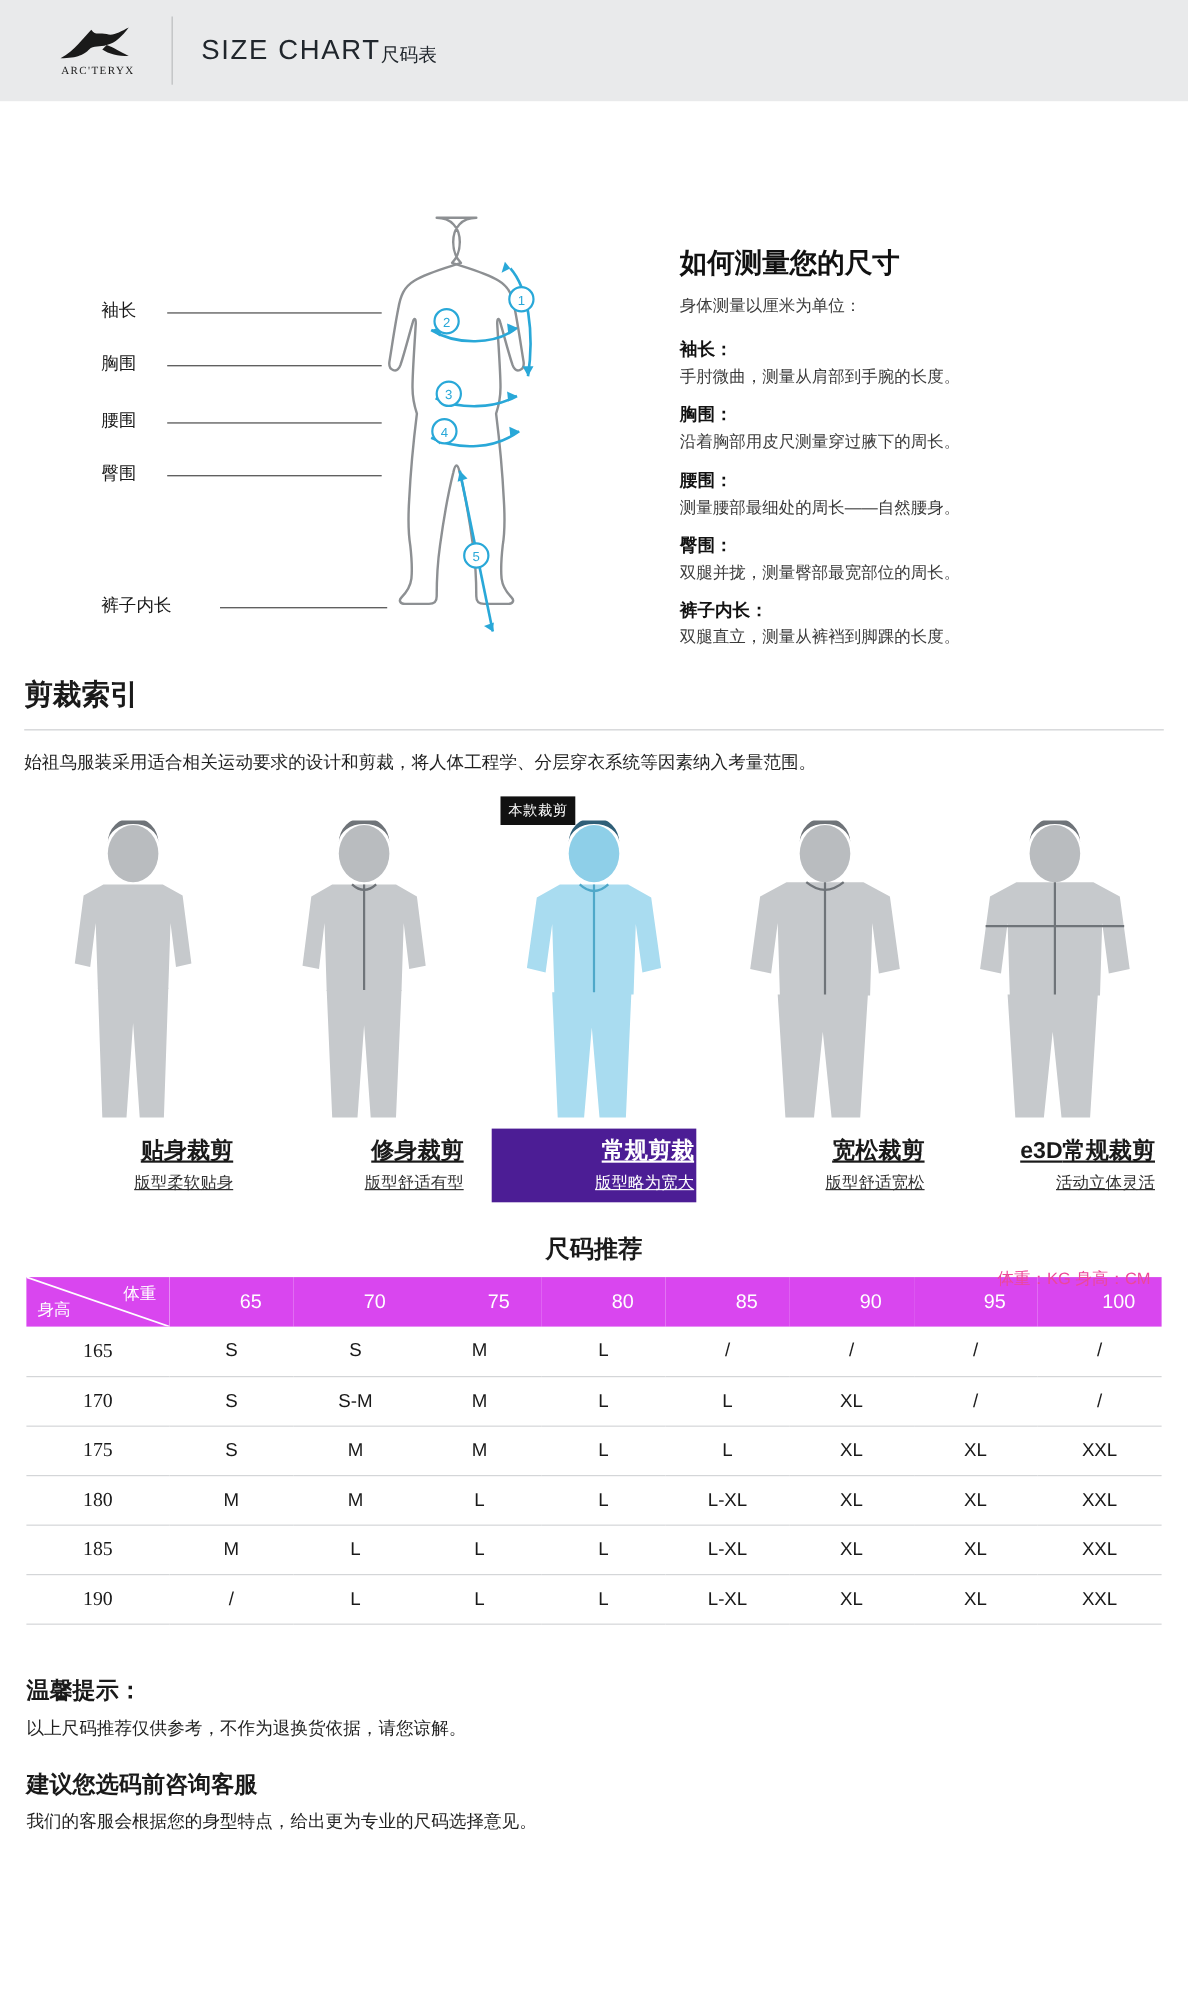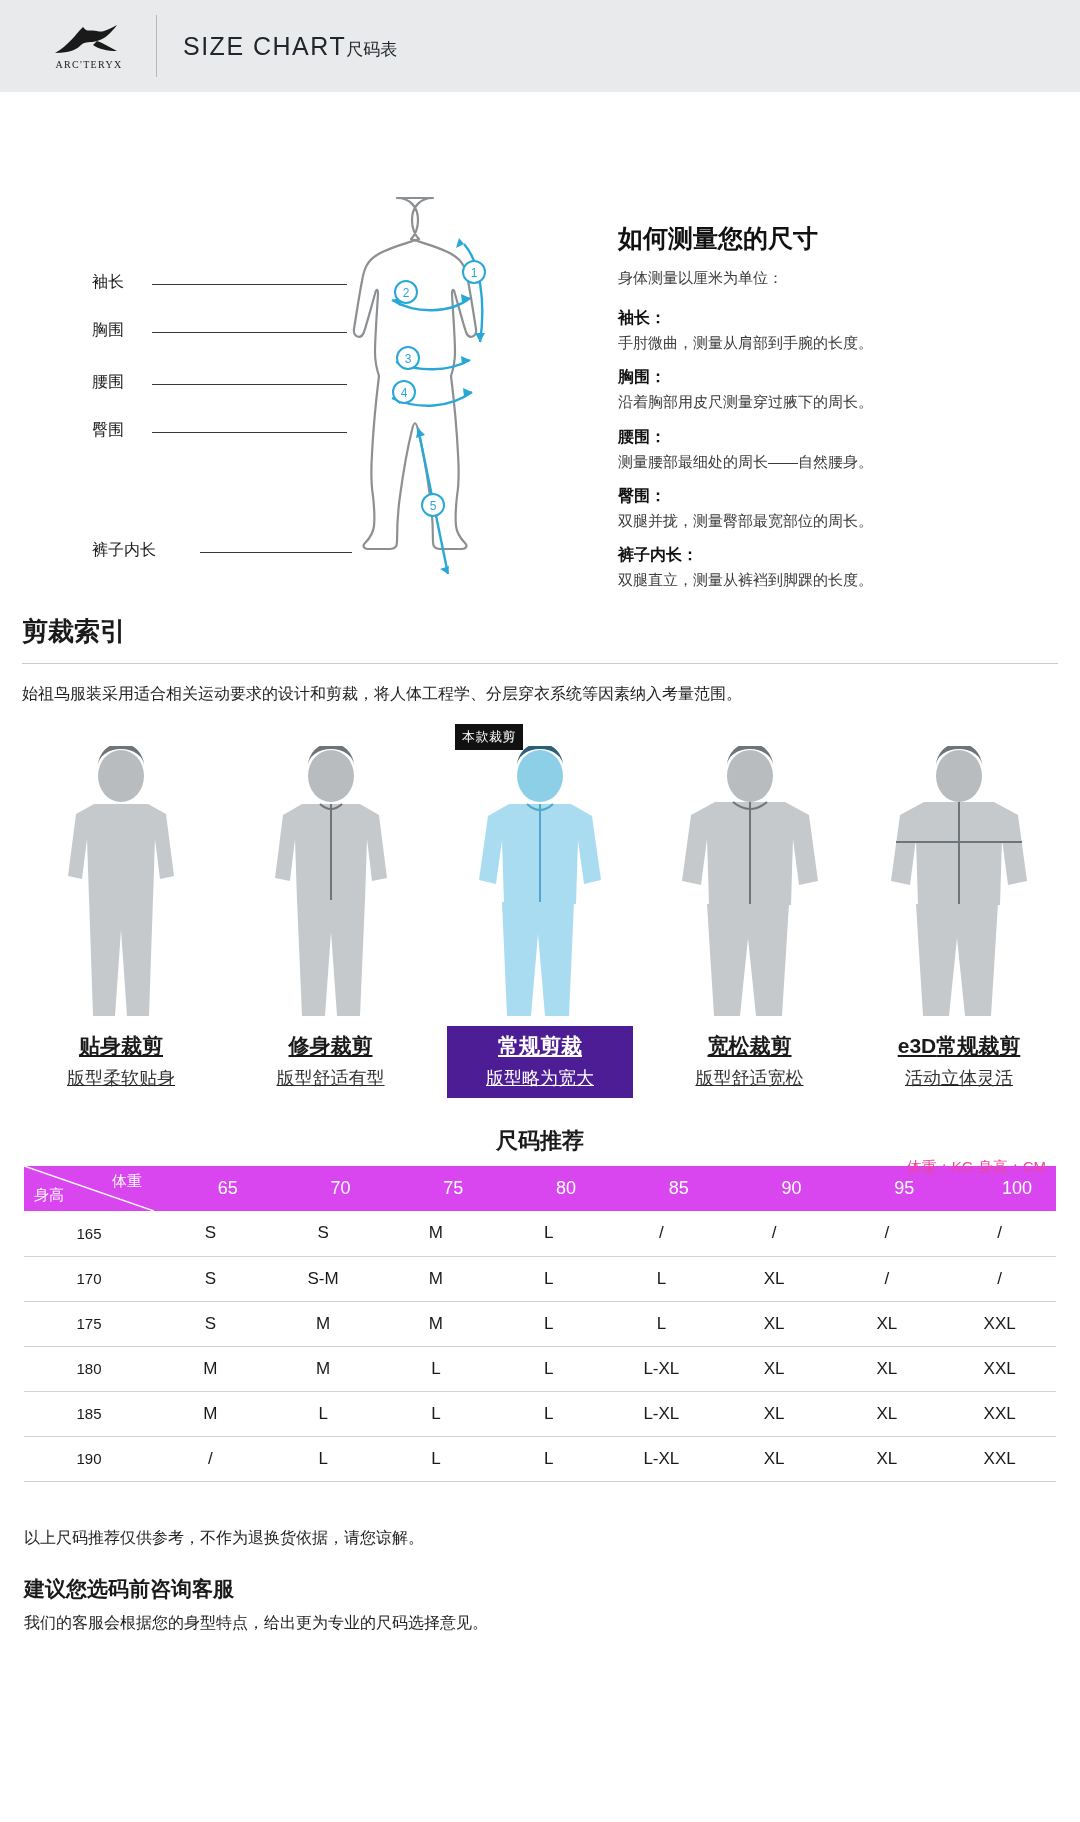--- a/index.html
+++ b/index.html
@@ -135,21 +135,21 @@
     line-height: 1.5;
   }
 
   .fits {
     display: flex;
     justify-content: space-between;
     padding: 40px 28px 0 28px;
   }
   .fit {
     width: 186px;
-    text-align: center;
+    text-align: right;
     position: relative;
   }
   .fit-figure { height: 280px; position: relative; }
   .badge {
     position: absolute;
     top: -22px;
     left: 8px;
     background: #111;
     color: #fff;
     font-size: 13px;
@@ -159,21 +159,21 @@
   .fit-caption {
     padding: 6px 2px 8px 2px;
     text-decoration: underline;
   }
   .fit-name {
     font-size: 21px;
     font-weight: bold;
     margin-bottom: 6px;
   }
   .fit-sub {
-    font-size: 18px;
+    font-size: 15px;
     color: #333;
   }
   .fit.selected .fit-caption {
     background: #4c1d95;
     color: #fff;
   }
   .fit.selected .fit-sub { color: #fff; }
   .fit .e3d { font-size: 21px; font-weight: bold; }
 
   
@@ -227,21 +227,21 @@
     top: 6px; right: 12px;
     font-size: 15px;
     color: #fff;
   }
   .corner .hlabel {
     position: absolute;
     bottom: 6px; left: 10px;
     font-size: 15px;
     color: #fff;
   }
-  table.size tbody td:first-child { font-size: 15px; }
+  table.size tbody td:first-child { font-size: 18px; font-family: Liberation Serif, serif; }
 
   
   .notes { padding: 46px 24px 0 24px; }
   .notes h3 {
     font-size: 21px;
     font-weight: bold;
     margin: 0 0 10px 0;
   }
   .notes p {
     font-size: 16px;
@@ -534,16 +534,17 @@
         <td>L-XL</td>
         <td>XL</td>
         <td>XL</td>
         <td>XXL</td>
       </tr>
     </tbody>
   </table>
 </div>
 
 <div class="notes">
+  <h3>温馨提示：</h3>
   <p>以上尺码推荐仅供参考，不作为退换货依据，请您谅解。</p>
   <h3>建议您选码前咨询客服</h3>
   <p>我们的客服会根据您的身型特点，给出更为专业的尺码选择意见。</p>
 </div>
 
 </body></html>

